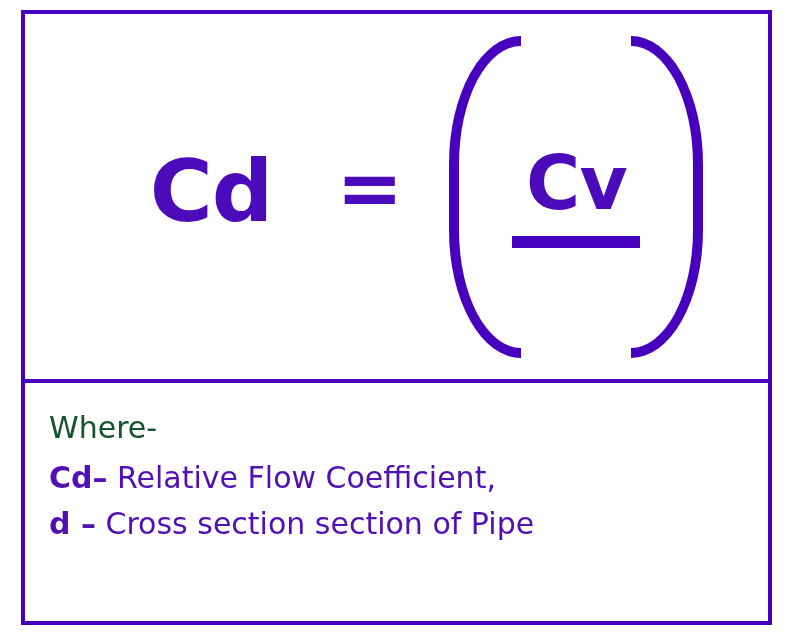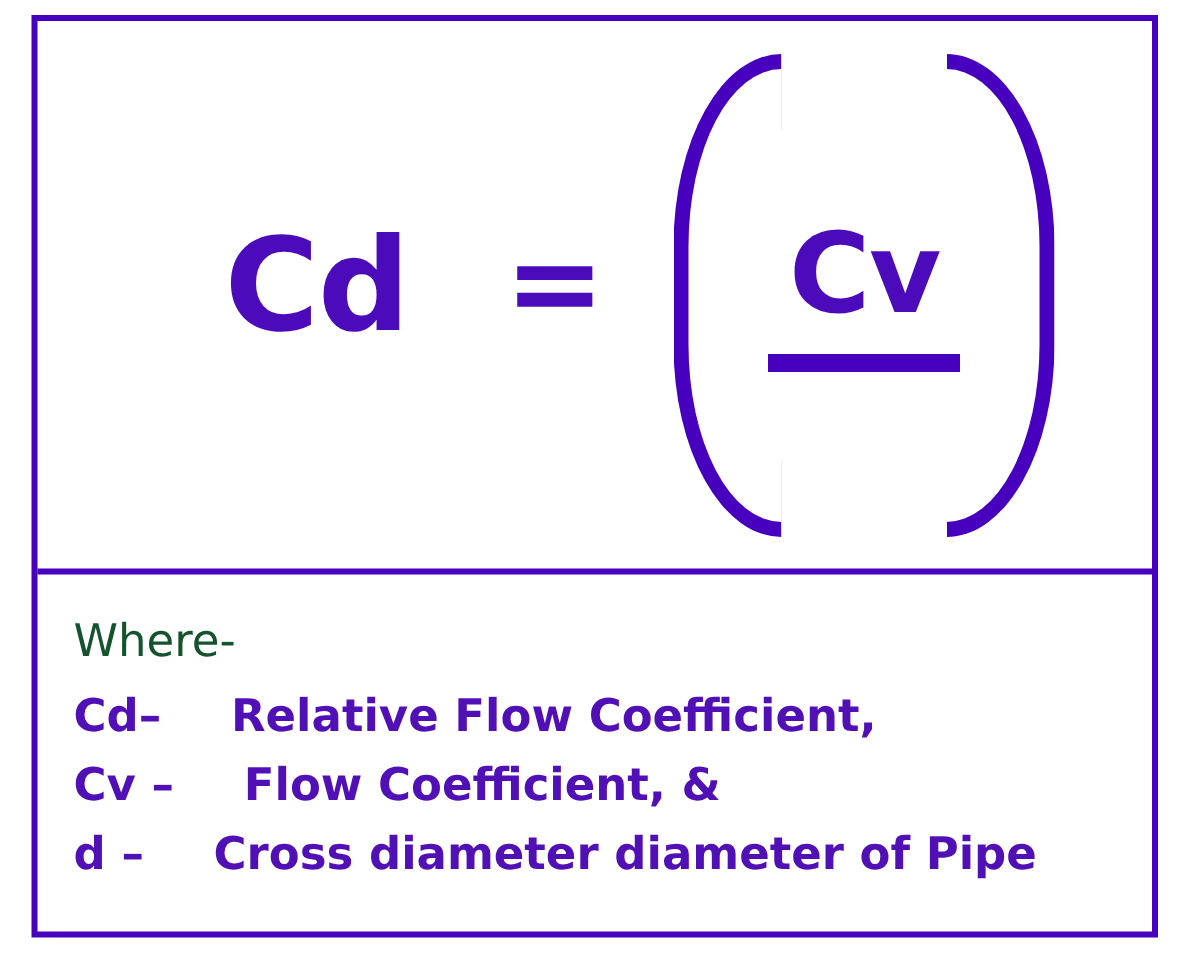--- a/index.html
+++ b/index.html
@@ -166,22 +166,21 @@
     line-height: 46px;
     white-space: nowrap;
   }
   .legend-line .sym {
     font-weight: bold;
   }
   .legend-line .dash {
     font-weight: bold;
   }
   .legend-line .desc {
-    font-weight: bold;
-    margin-left: 36px;
+    font-weight: normal;
   }
   .legend-heading {
     color: #14532d;
     font-family: "DejaVu Sans", sans-serif;
     font-size: 30px;
     line-height: 46px;
     font-weight: normal;
     margin-bottom: 4px;
   }
 </style>
@@ -218,24 +217,21 @@
     </div>
 
     <div class="legend-panel">
 
       <div class="legend-heading">Where-</div>
 
       <div class="legend-line">
         <span class="sym">Cd</span><span class="dash">–</span><span class="desc"> Relative Flow Coefficient,</span>
       </div>
 
+
       <div class="legend-line">
-        <span class="sym">Cv</span><span class="dash"> –</span><span class="desc"> Flow Coefficient, &amp;</span>
-      </div>
-
-      <div class="legend-line">
-        <span class="sym">d</span><span class="dash"> –</span><span class="desc"> Cross diameter diameter of Pipe</span>
+        <span class="sym">d</span><span class="dash"> –</span><span class="desc"> Cross section section of Pipe</span>
       </div>
 
     </div>
 
   </div>
 </div>
 
 </body></html>

